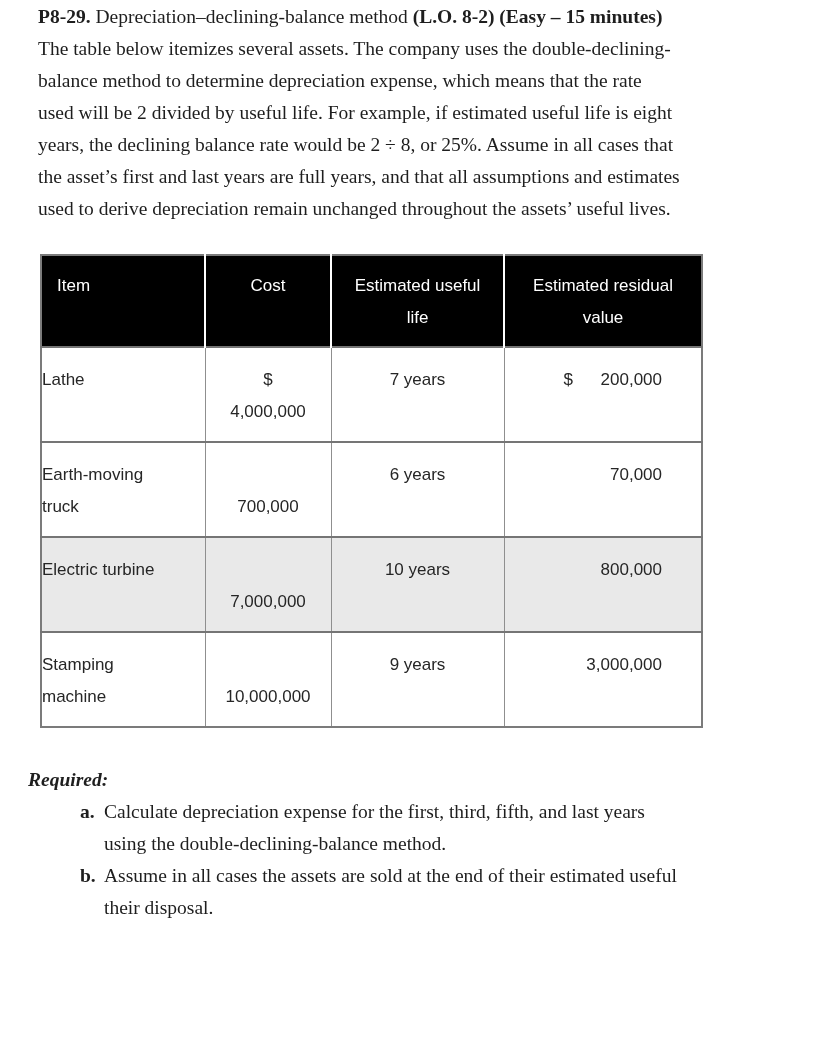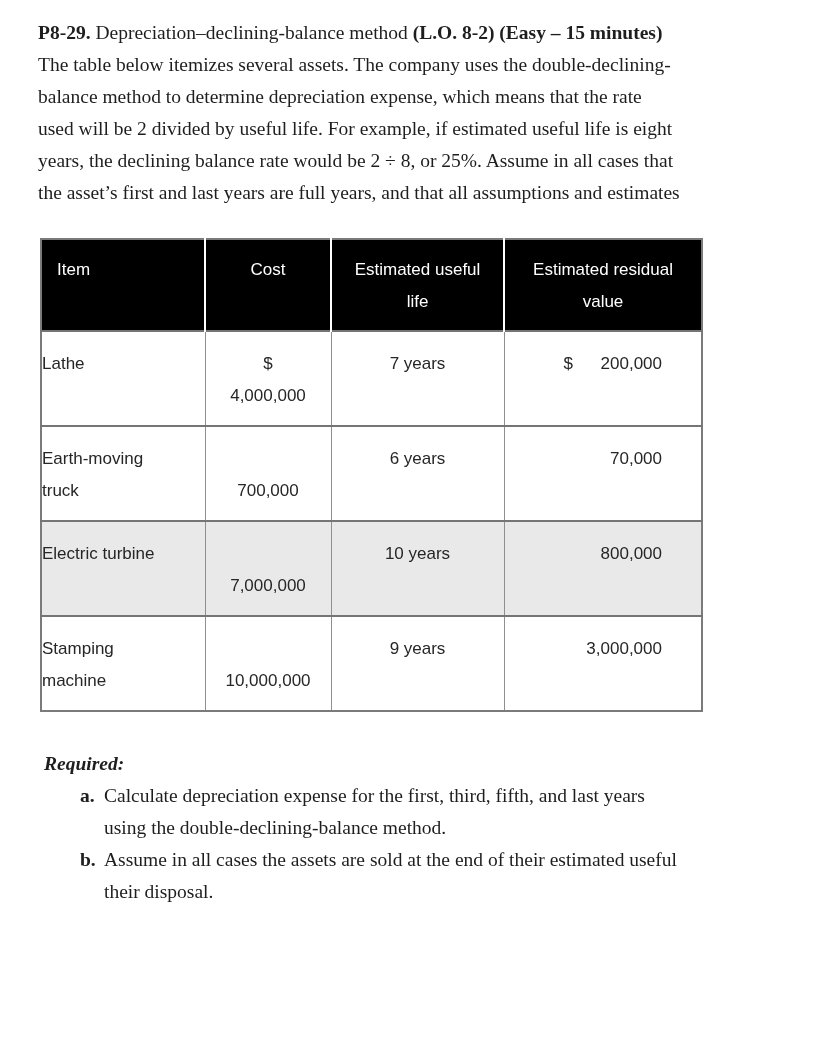--- a/index.html
+++ b/index.html
@@ -8,21 +8,21 @@
     width: 834px;
     height: 1048px;
     background: #ffffff;
     font-family: "Liberation Serif", serif;
     color: #1e1e1e;
     overflow: hidden;
   }
   
   .intro {
     margin: 0 30px 0 38px;
-    padding-top: 17px;
+    padding-top: 1px;
     font-size: 19.5px;
     line-height: 32px;
   }
   .line { white-space: nowrap; min-height: 32px; }
   .b { font-weight: bold; }
 
   
   table.assets {
     margin: 29px 0 0 40px;
     border-collapse: collapse;
@@ -58,38 +58,39 @@
   }
   tr.shaded td { background: #e9e9e9; }
   td.item { text-align: left; }
   td.cost, td.life { text-align: center; }
   .cl, .hl { min-height: 32px; }
   .resid-line { position: relative; text-align: right; padding-right: 39px; min-height: 32px; }
   .dollar { position: absolute; left: 59px; }
 
   
   .required { margin-top: 36px; font-size: 19.5px; line-height: 32px; }
-  .req-label { margin-left: 44px; font-weight: bold; font-style: italic; min-height: 32px; }
+  .req-label { margin-left: 28px; font-weight: bold; font-style: italic; min-height: 32px; }
   .req-line { position: relative; padding-left: 104px; white-space: nowrap; min-height: 32px; }
   .req-marker { position: absolute; left: 80px; font-weight: bold; }
 </style>
 </head>
 <body>
 
 <div class="page">
 
   <div class="intro">
     <div class="line">
       <span class="b">P8-29.</span><span> Depreciation–declining-balance method </span><span class="b">(L.O. 8-2) (Easy – 15 minutes)</span>
     </div>
     <div class="line">The table below itemizes several assets. The company uses the double-declining-</div>
     <div class="line">balance method to determine depreciation expense, which means that the rate</div>
     <div class="line">used will be 2 divided by useful life. For example, if estimated useful life is eight</div>
     <div class="line">years, the declining balance rate would be 2 ÷ 8, or 25%. Assume in all cases that</div>
     <div class="line">the asset’s first and last years are full years, and that all assumptions and estimates</div>
+    <div class="line">used to derive depreciation remain unchanged throughout the assets’ useful lives.</div>
   </div>
 
   <table class="assets">
     <colgroup>
       <col style="width:164px">
         <col style="width:126px">
         <col style="width:173px">
         <col style="width:198px">
     </colgroup>
     <thead>

